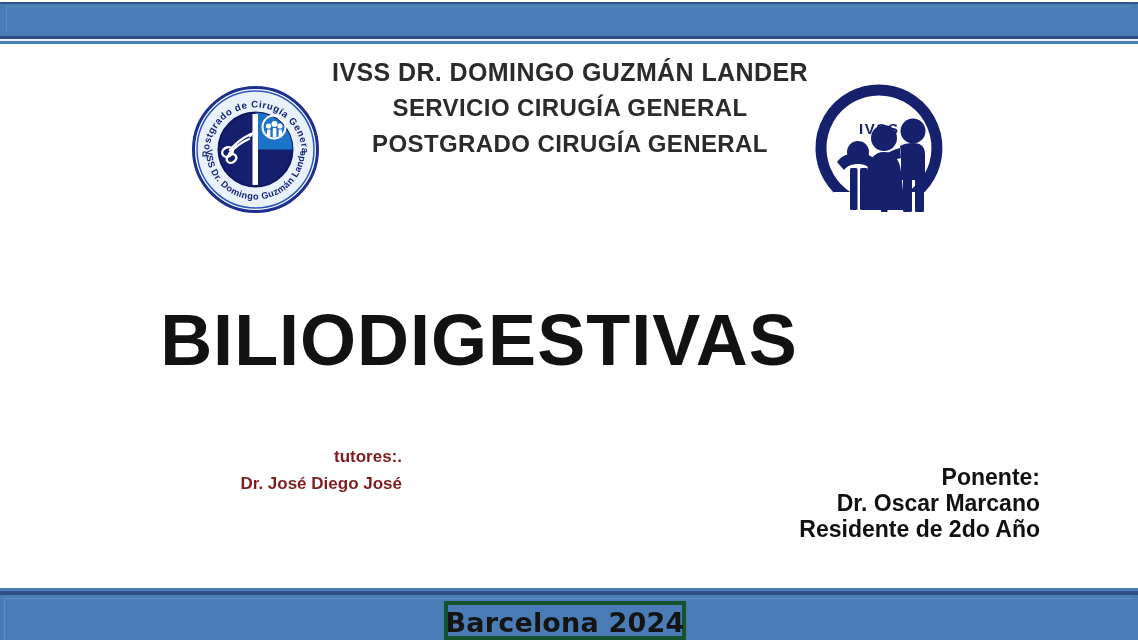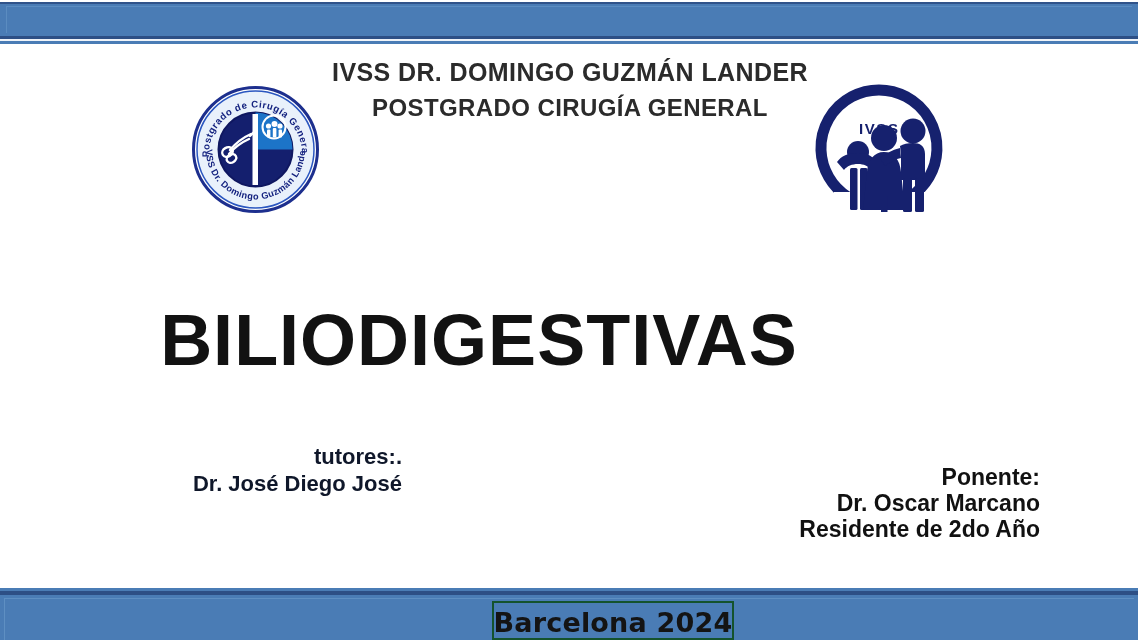--- a/index.html
+++ b/index.html
@@ -94,24 +94,24 @@
     position: absolute;
     left: 4px; top: 10px;
     width: 1130px;
     height: 42px;
     border-left: 1px solid #5e8fc2;
     border-top: 1px solid #5e8fc2;
     box-sizing: border-box;
   }
   .footer-box {
     position: absolute;
-    left: 492px; top: 601px;
+    left: 444px; top: 601px;
     width: 242px;
     height: 39px;
-    border: 2px solid #14532d;
+    border: 4px solid #14532d;
     box-sizing: border-box;
     background: #4a7cb5;
     display: flex;
     align-items: center;
     justify-content: center;
   }
   .footer-text {
     font-family: "DejaVu Sans", sans-serif;
     font-size: 27px;
     font-weight: bold;
@@ -175,23 +175,23 @@
   
   .tutors-block {
     position: absolute;
     left: 150px; top: 443px;
     width: 252px;
     text-align: right;
   }
   .tutors-line {
     font-family: "Liberation Sans", sans-serif;
     font-weight: bold;
-    font-size: 22px;
+    font-size: 17px;
     line-height: 27px;
-    color: #0f172a;
+    color: #7f1d1d;
     white-space: nowrap;
   }
 
   
   .presenter-block {
     position: absolute;
     left: 700px; top: 464px;
     width: 340px;
     text-align: left;
   }
@@ -257,20 +257,21 @@
       <textPath href="#arcTop" startOffset="50%" text-anchor="middle">Postgrado de Cirugía General</textPath>
     </text>
     <text font-family="Liberation Sans, sans-serif" font-size="9.2" font-weight="bold" fill="#14227f" letter-spacing="0.4">
       <textPath href="#arcBot" startOffset="50%" text-anchor="middle">IVSS Dr. Domingo Guzmán Lander</textPath>
     </text>
   </svg>
 </div>
 
 <div class="header-block">
   <div class="header-line header-line-1">IVSS DR. DOMINGO GUZMÁN LANDER</div>
+  <div class="header-line header-line-2">SERVICIO CIRUGÍA GENERAL</div>
   <div class="header-line header-line-3">POSTGRADO CIRUGÍA GENERAL</div>
 </div>
 
 <div class="ivss-logo">
   <svg viewBox="0 0 134 131" width="134" height="131" xmlns="http://www.w3.org/2000/svg">
 
     <path d="M 67,6
              A 58,58 0 1 1 66.9,6 Z" fill="none" stroke="#16216e" stroke-width="11"></path>
 
     <rect x="22" y="108" width="92" height="28" fill="#ffffff"></rect>

